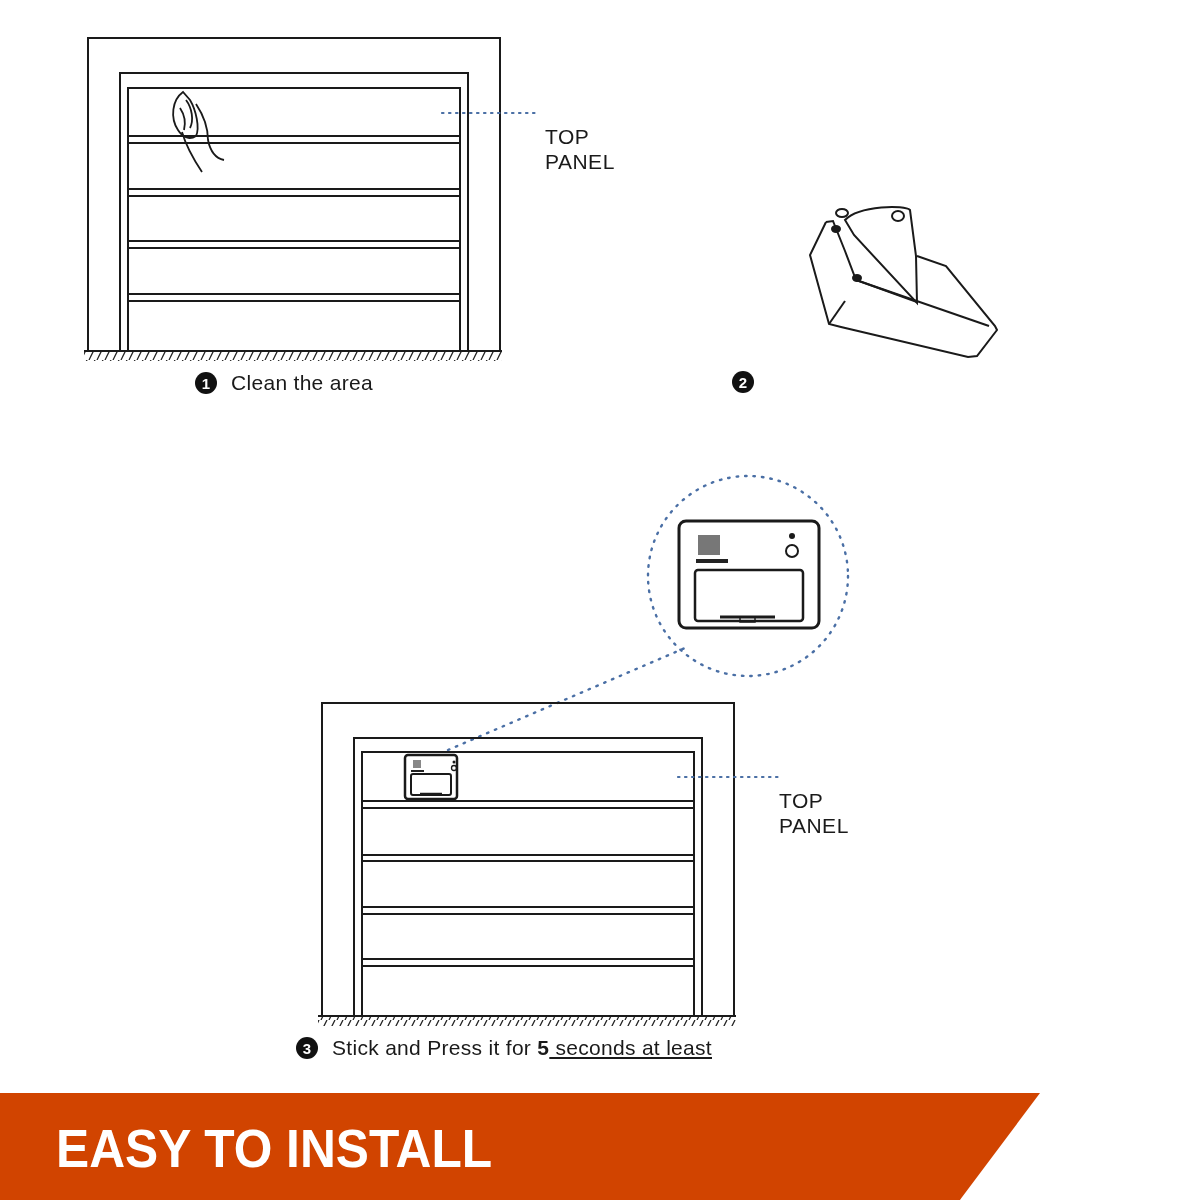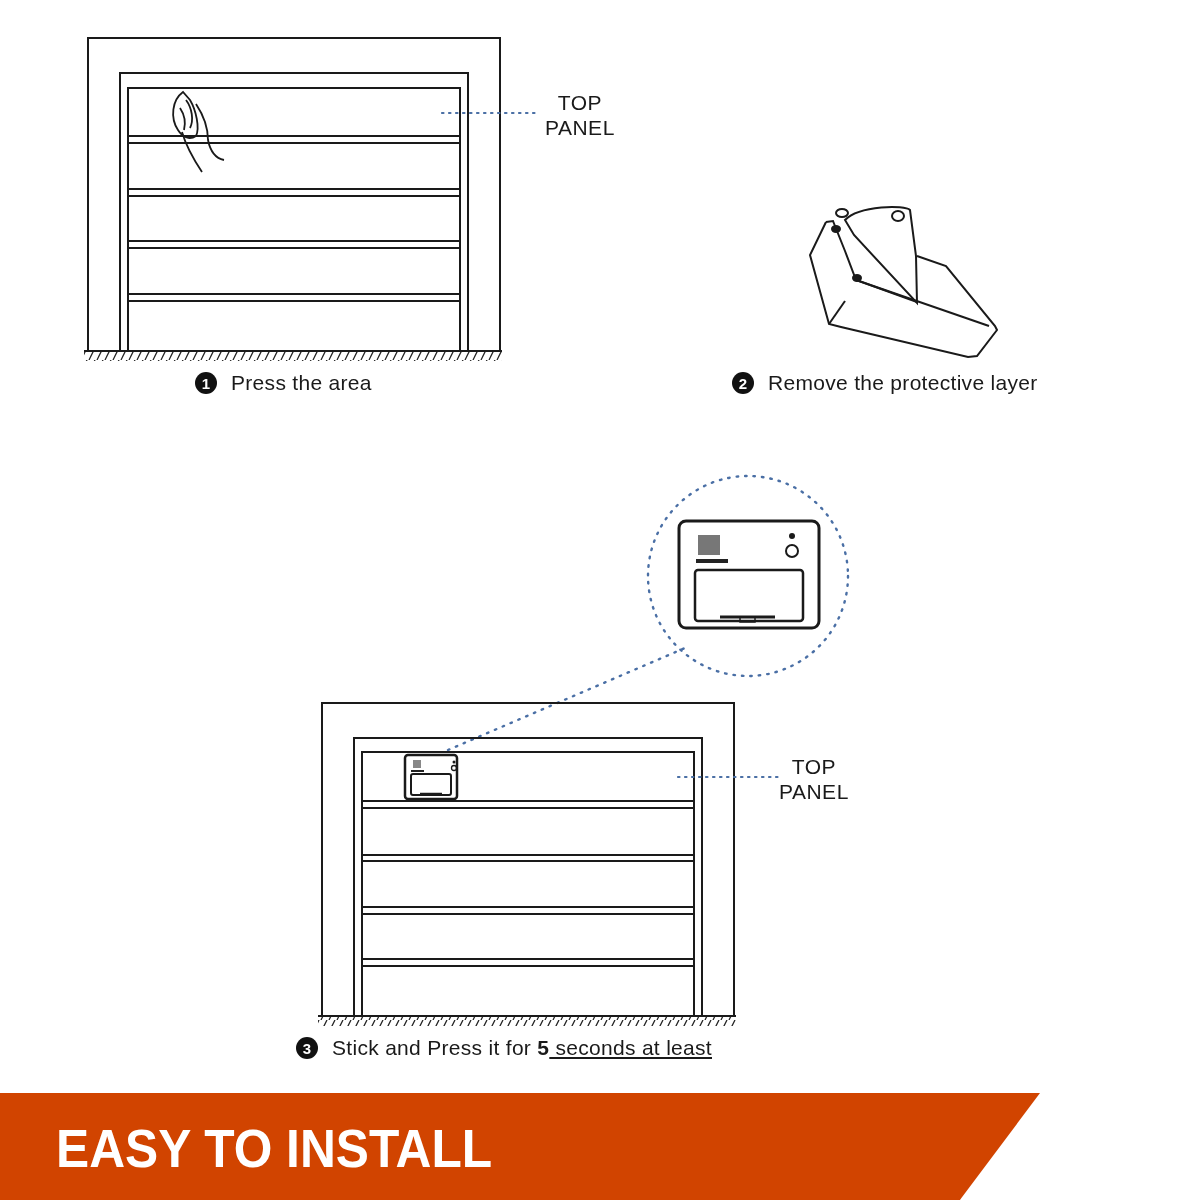--- a/index.html
+++ b/index.html
@@ -1,20 +1,20 @@
 <!DOCTYPE html>
 <html><head>
 <meta charset="utf-8">
 <style>
   html, body { margin: 0; padding: 0; background: #ffffff; }
   body { width: 1200px; height: 1200px; position: relative; overflow: hidden; font-family: "Liberation Sans", sans-serif; }
   svg.layer { position: absolute; left: 0; top: 0; }
   .caption { position: absolute; font-family: "Liberation Sans", sans-serif; font-size: 21px; color: #1a1a1a; display: flex; align-items: center; white-space: nowrap; letter-spacing: 0.3px; }
   .num { width: 22px; height: 22px; border-radius: 50%; background: #111; color: #fff; font-weight: bold; font-size: 15px; display: inline-flex; align-items: center; justify-content: center; margin-right: 14px; }
-  .label-top { position: absolute; font-size: 21px; color: #1a1a1a; text-align: center; line-height: 25px; letter-spacing: 0.5px; }
+  .label-top { position: absolute; font-size: 21px; color: #1a1a1a; text-align: left; line-height: 25px; letter-spacing: 0.5px; margin-top: 34px; }
   .banner { position: absolute; left: 0; top: 1093px; width: 1040px; height: 107px; background: #d14400; clip-path: polygon(0 0, 100% 0, 92.3% 100%, 0 100%); }
   .banner-text { position: absolute; left: 56px; top: 1117px; font-family: "Liberation Sans", sans-serif; font-weight: bold; font-size: 54px; color: #ffffff; letter-spacing: 0px; transform: scaleX(0.92); transform-origin: left center; }
   b.strong { font-weight: bold; }
 </style>
 </head>
 <body>
 
 <svg class="layer" width="1200" height="1200" viewBox="0 0 1200 1200">
   <defs>
     <pattern id="hatch" width="8" height="12" patternUnits="userSpaceOnUse">
@@ -101,26 +101,25 @@
   </g>
   <line x1="678" y1="777" x2="778" y2="777" stroke="#4a6fa5" stroke-width="2.2" stroke-dasharray="1.5 5.5" stroke-linecap="round"></line>
 </svg>
 
 <div class="label-top" style="left:545px; top:90px;">
   <div>TOP</div>
   <div>PANEL</div>
 </div>
 <div class="caption" style="left:195px; top:371px;">
   <span class="num">1</span>
-  <span>Press the area</span>
+  <span>Clean the area</span>
 </div>
 
 <div class="caption" style="left:732px; top:371px;">
   <span class="num">2</span>
-  <span>Remove the protective layer</span>
 </div>
 
 <div class="label-top" style="left:779px; top:754px;">
   <div>TOP</div>
   <div>PANEL</div>
 </div>
 <div class="caption" style="left:296px; top:1036px;">
   <span class="num">3</span>
   <span style="white-space:pre;">Stick and Press it for </span>
     <b class="strong">5</b>

